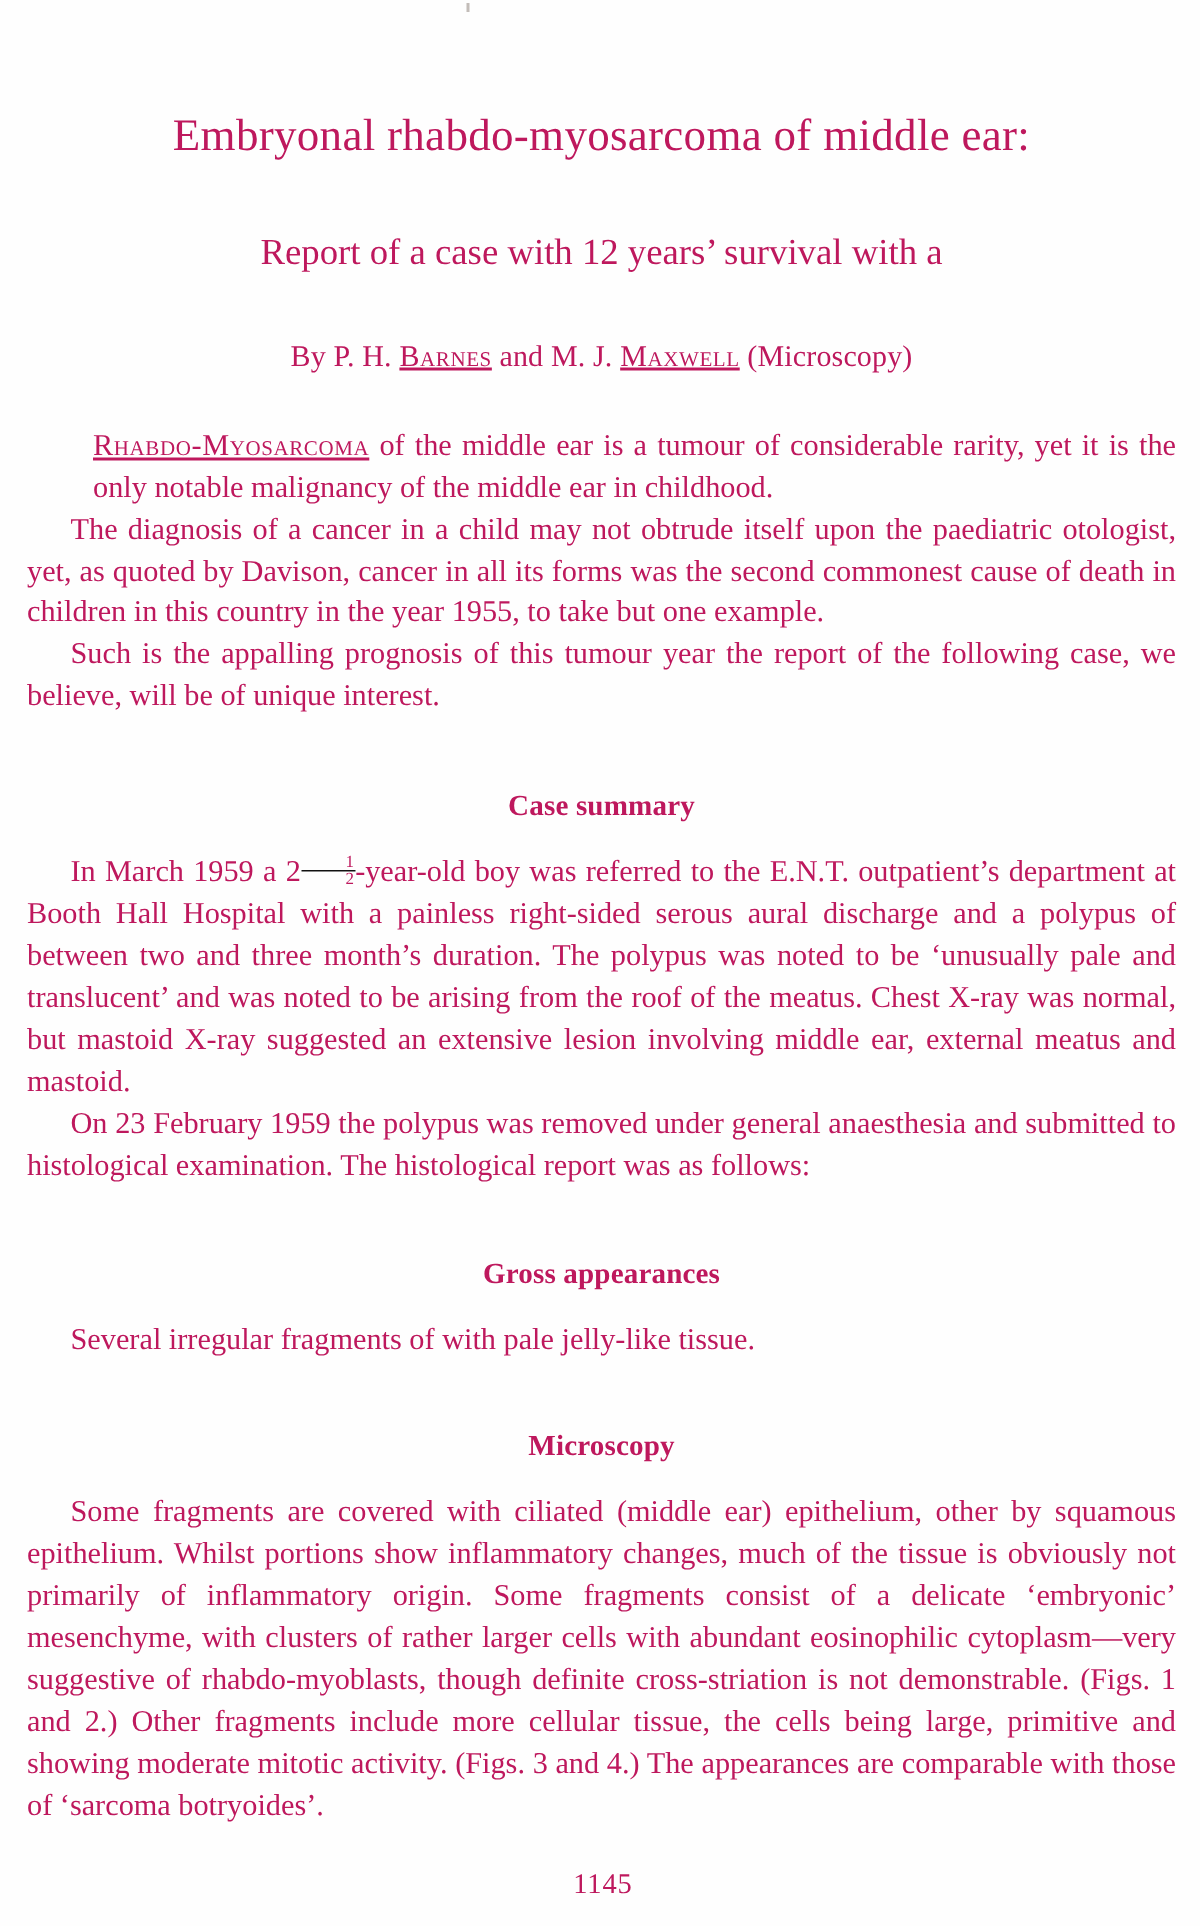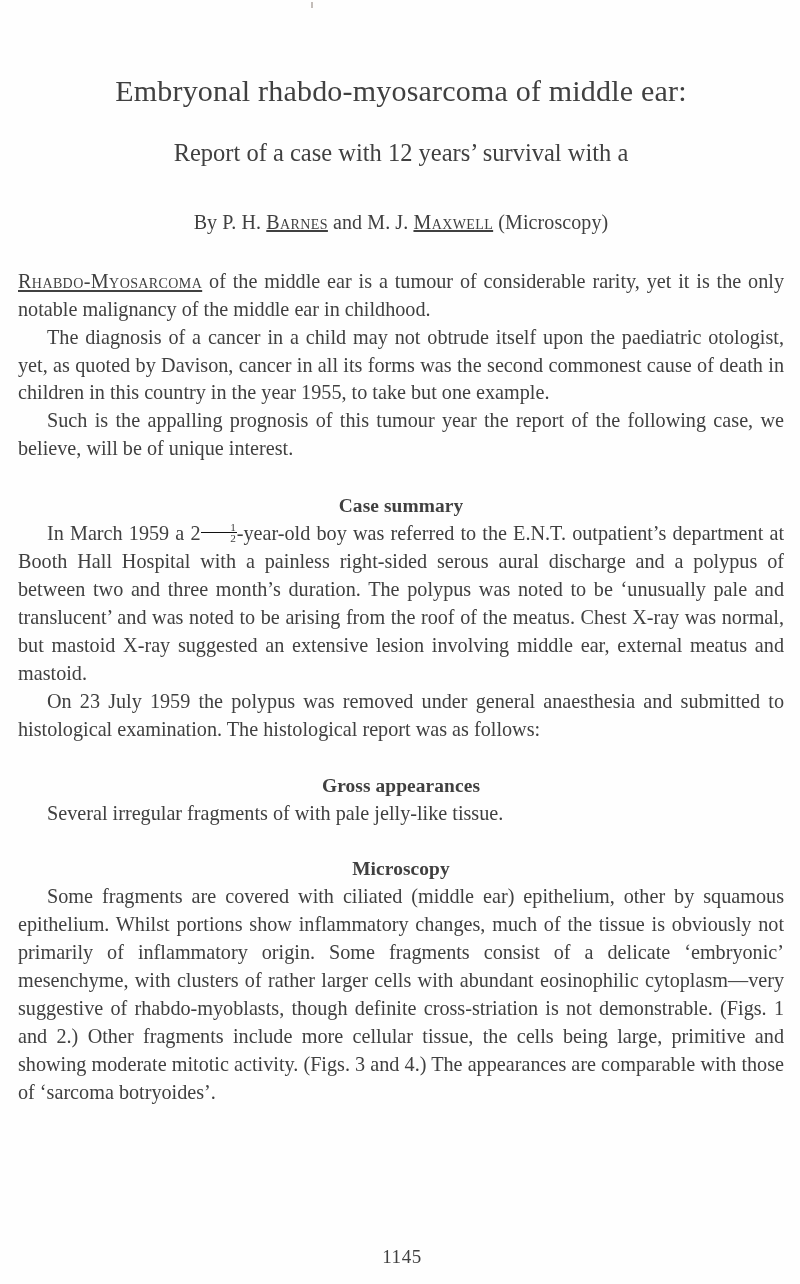--- a/index.html
+++ b/index.html
@@ -8,21 +8,21 @@
     background: #ffffff;
   }
 
   .page {
     position: relative;
     width: 800px;
     height: 1284px;
     background: #fefefe;
     overflow: hidden;
     font-family: "Liberation Serif", "DejaVu Serif", serif;
-    color: #404040;
+    color: #be185d;
     box-sizing: border-box;
   }
 
   .speck {
     position: absolute;
     left: 311px;
     top: 2px;
     width: 2px;
     height: 6px;
     background: #b9b2ad;
@@ -44,21 +44,21 @@
     font-weight: 400;
     letter-spacing: .2px;
     margin: 74px 0 0 0;
   }
 
   .subtitle {
     text-align: center;
     font-size: 24.5px;
     line-height: 1.32;
     font-weight: 400;
-    margin: 28px 34px 0 34px;
+    margin: 44px 34px 0 34px;
   }
 
   .byline {
     text-align: center;
     font-size: 20px;
     margin: 42px 0 0 0;
     letter-spacing: .1px;
   }
 
   .sc {
@@ -77,28 +77,29 @@
     line-height: 27.9px;
     text-align: justify;
     text-justify: inter-word;
     margin: 0;
     text-indent: 29px;
     hyphens: manual;
   }
 
   p.para.first {
     text-indent: 0;
+    margin-left: 44px;
   }
 
   
   h2.section {
     text-align: center;
     font-size: 19.4px;
     font-weight: bold;
-    margin: 0;
+    margin: 16px;
     padding: 0;
     letter-spacing: .1px;
   }
 
   .gap-before-heading { height: 32px; }
   .gap-before-heading.sm { height: 30px; }
   .gap-after-heading { height: 3px; }
 
   
   .frac {
@@ -158,21 +159,21 @@
       <p class="para">The diagnosis of a cancer in a child may not obtrude itself upon the paediatric otologist, yet, as quoted by Davison, cancer in all its forms was the second commonest cause of death in children in this country in the year 1955, to take but one example.</p>
 
       <p class="para">Such is the appalling prognosis of this tumour year the report of the following case, we believe, will be of unique interest.</p>
 
       <div class="gap-before-heading"></div>
       <h2 class="section">Case summary</h2>
       <div class="gap-after-heading"></div>
 
       <p class="para"><span>In March 1959 a 2</span><span class="frac"><span class="num">1</span><span class="den">2</span></span><span>-year-old boy was referred to the E.N.T. outpatient’s department at Booth Hall Hospital with a painless right-sided serous aural discharge and a polypus of between two and three month’s duration. The polypus was noted to be ‘unusually pale and translucent’ and was noted to be arising from the roof of the meatus. Chest X-ray was normal, but mastoid X-ray suggested an extensive lesion involving middle ear, external meatus and mastoid.</span></p>
 
-      <p class="para">On 23 July 1959 the polypus was removed under general anaesthesia and submitted to histological examination. The histological report was as follows:</p>
+      <p class="para">On 23 February 1959 the polypus was removed under general anaesthesia and submitted to histological examination. The histological report was as follows:</p>
 
       <div class="gap-before-heading"></div>
       <h2 class="section">Gross appearances</h2>
       <div class="gap-after-heading"></div>
 
       <p class="para">Several irregular fragments of with pale jelly-like tissue.</p>
 
       <div class="gap-before-heading sm"></div>
       <h2 class="section">Microscopy</h2>
       <div class="gap-after-heading"></div>

